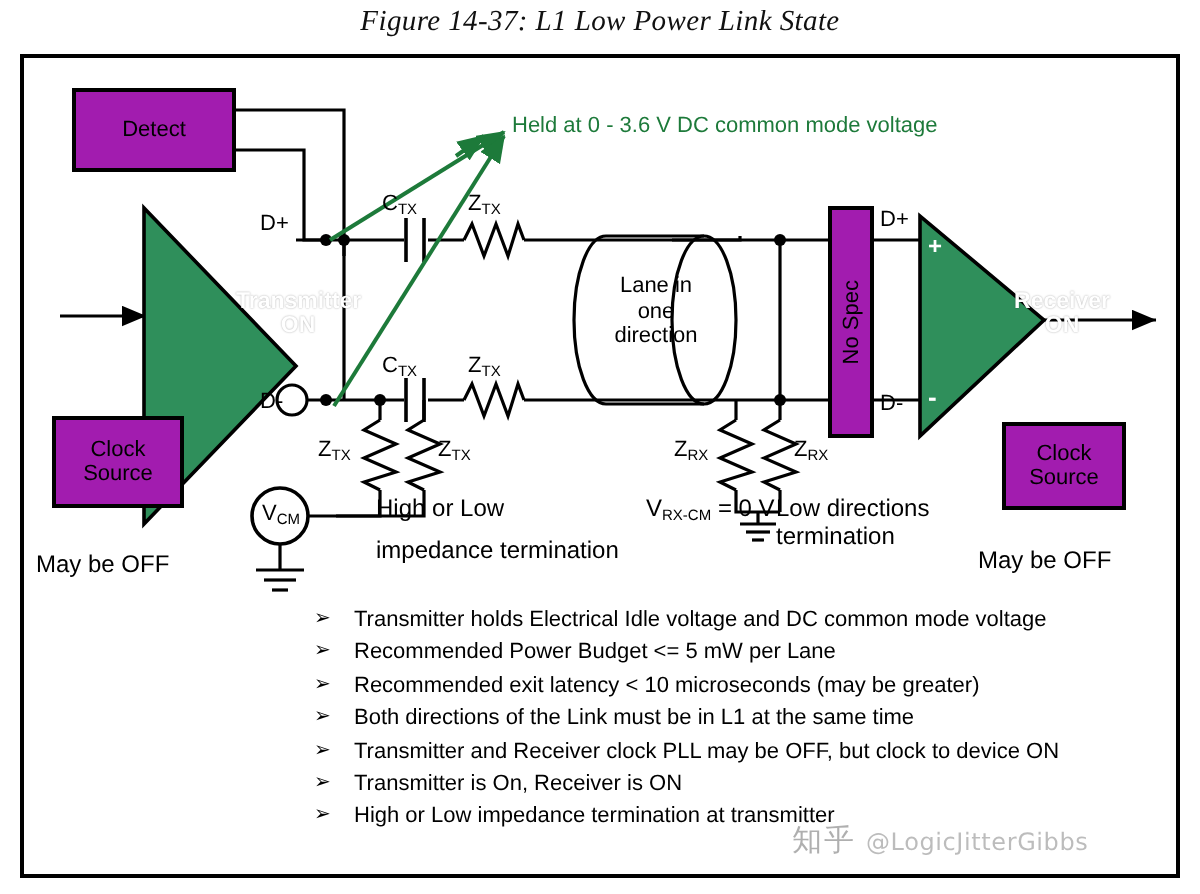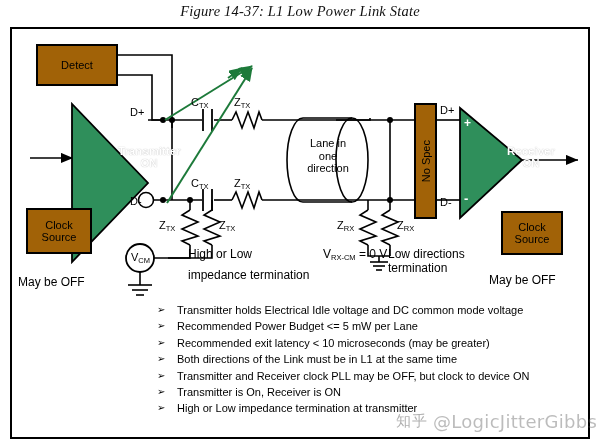--- a/index.html
+++ b/index.html
@@ -51,21 +51,21 @@
     font-family: "Liberation Sans", sans-serif;
     color: #000000;
     white-space: nowrap;
     line-height: 1.15;
   }
   .lbl-md { font-size: 11px; }
   .lbl-lg { font-size: 12px; }
   .box {
     position: absolute;
     border: 2px solid #000000;
-    background: #a16207;
+    background: #a21caf;
     box-sizing: border-box;
     display: flex;
     flex-direction: column;
     align-items: center;
     justify-content: center;
     font-size: 11px;
     color: #000000;
     text-align: center;
   }
   .tri-label {
@@ -121,21 +121,21 @@
     pointer-events: none;
   }
   #wm-zhihu {
     font-family: "DejaVu Sans", sans-serif;
     font-size: 15px;
     color: #3a3a3a;
     letter-spacing: 1px;
   }
   #wm-handle {
     font-family: "DejaVu Sans", sans-serif;
-    font-size: 18px;
+    font-size: 12px;
     color: #5a5a5a;
     letter-spacing: 0.3px;
   }
 </style>
 </head>
 <body>
 
 <div id="page">
 
   <div id="figure-title">Figure 14-37: L1 Low Power Link State</div>
@@ -332,20 +332,21 @@
 
   <div class="lbl lbl-lg" style="left:388px; top:248px;">
     <div>Low directions</div>
     <div style="margin-top:0;">termination</div>
   </div>
 
   <div class="lbl lbl-lg" style="left:323px; top:248px;">
     <span>V</span><span class="sub">RX-CM</span><span> = 0 V</span>
   </div>
 
+  <div class="greentext" style="left:256px; top:57px;">Held at 0 - 3.6 V DC common mode voltage</div>
 
   <div id="bullets">
     <div class="bullet-row">
       <span class="bullet-mark">➢</span>
       <span class="bullet-text">Transmitter holds Electrical Idle voltage and DC common mode voltage</span>
     </div>
     <div class="bullet-row">
       <span class="bullet-mark">➢</span>
       <span class="bullet-text">Recommended Power Budget &lt;= 5 mW per Lane</span>
     </div>

